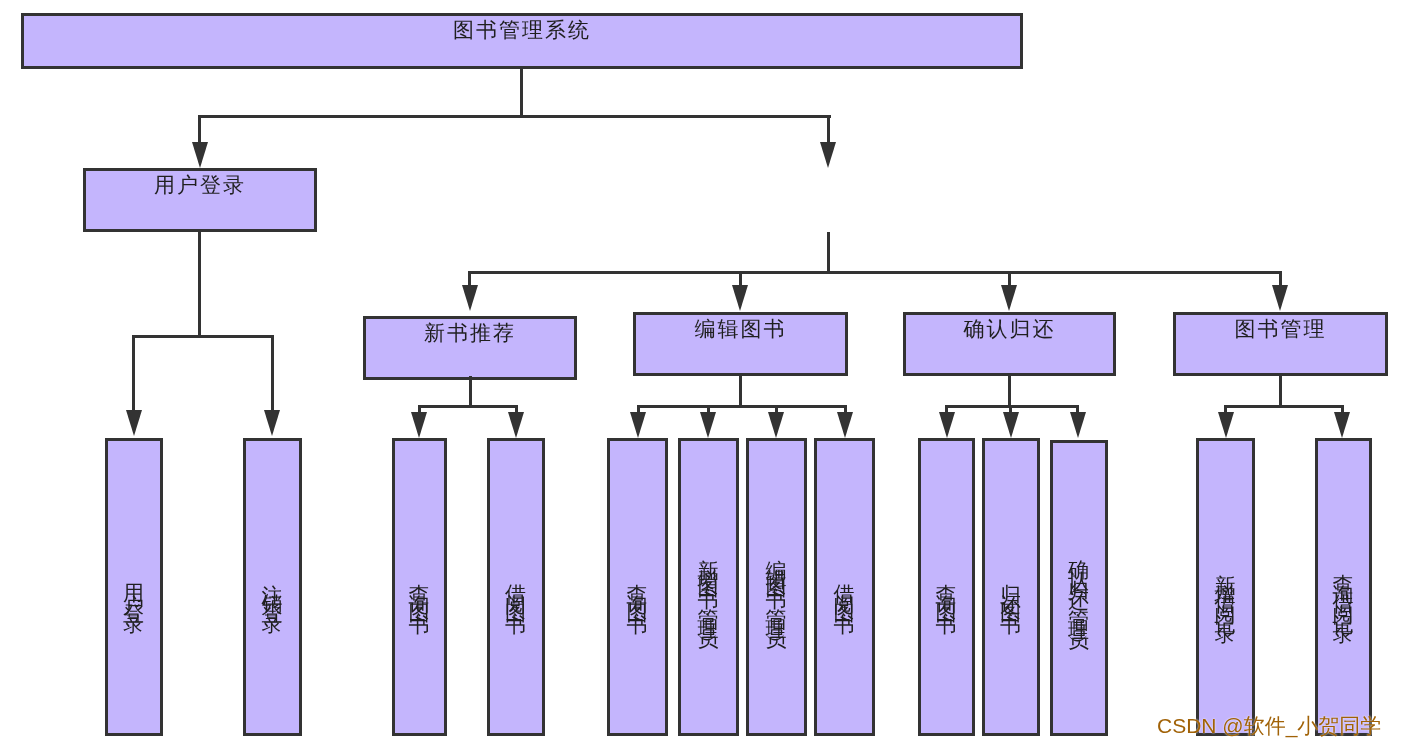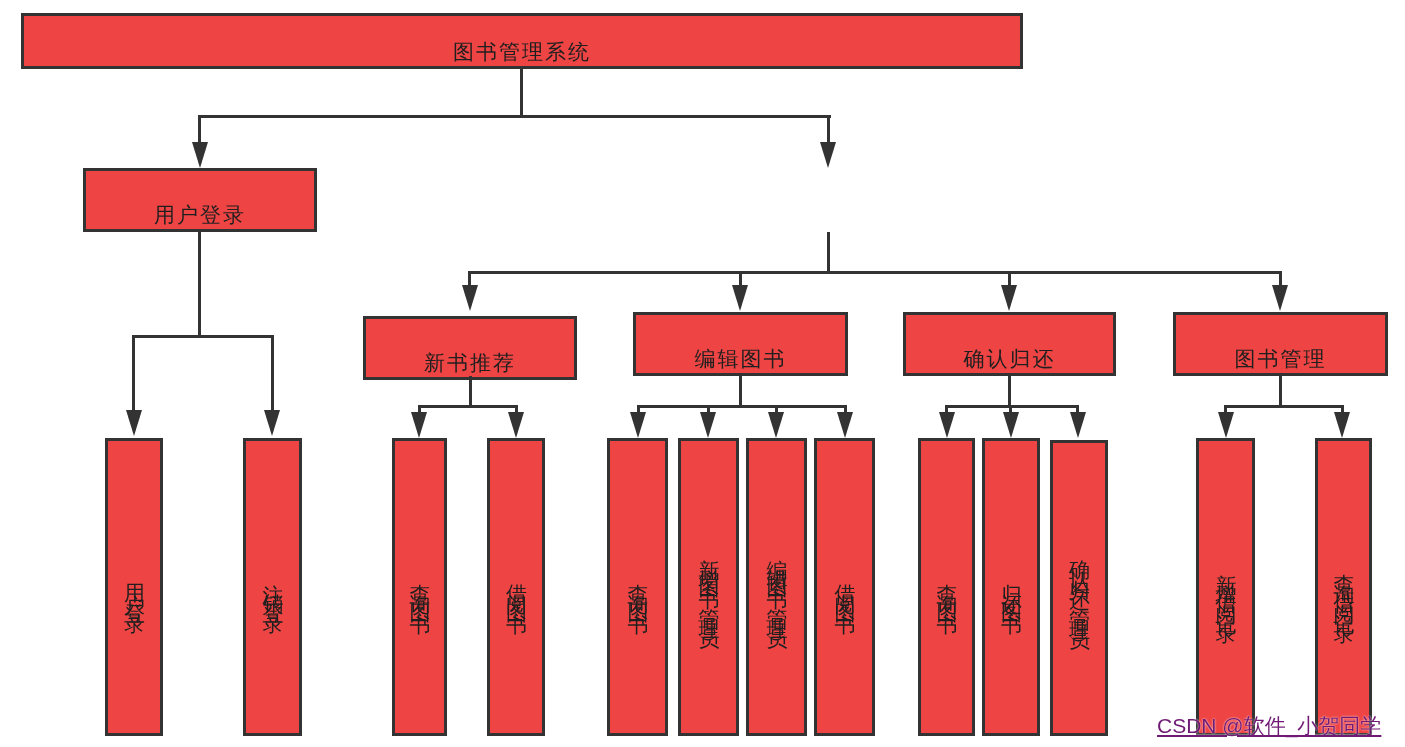--- a/index.html
+++ b/index.html
@@ -2,45 +2,44 @@
 <html><head>
 <meta charset="utf-8">
 <style>
   html,body{margin:0;padding:0;background:#ffffff;}
   *{box-sizing:border-box;}
   #stage{
     position:relative;width:1405px;height:747px;background:#ffffff;overflow:hidden;
     font-family:"Liberation Sans","DejaVu Sans",sans-serif;color:#1f1f1f;
   }
   .node{
-    position:absolute;background:#ef4444;border:3px solid #333333;
-    display:flex;align-items:flex-end;justify-content:center;font-family:Liberation Serif, serif;
+    position:absolute;background:#c4b5fd;border:3px solid #333333;
+    display:flex;align-items:flex-start;justify-content:center;
   }
   .node .hlabel{
     font-size:21px;letter-spacing:2px;color:#1f1f1f;white-space:nowrap;
   }
   .leaf{border:3px solid #333333;}
   .leaf .vlabel{
     position:absolute;top:50%;left:50%;transform:translate(-50%,-50%);
     writing-mode:vertical-rl;text-orientation:mixed;
     font-size:21px;letter-spacing:10px;line-height:1;color:#1f1f1f;white-space:nowrap;
   }
   .hline,.vline{position:absolute;background:#333333;}
   .hline{height:3px;}
   .vline{width:3px;}
   .arrow-down{
     position:absolute;width:0;height:0;
     border-left:8px solid transparent;border-right:8px solid transparent;
     border-top:26px solid #333333;
   }
   .watermark{
     position:absolute;left:1157px;top:712px;
-    font-size:21px;color:#701a75;white-space:nowrap;
+    font-size:21px;color:#a16207;white-space:nowrap;
     text-shadow:0 0 2px #ffffff;
-    text-decoration:underline;
   }
 </style>
 </head>
 <body>
 
 <div id="stage">
 
   <div class="node" style="left:21px;top:13px;width:1002px;height:56px">
     <span class="hlabel">图书管理系统</span>
   </div>

